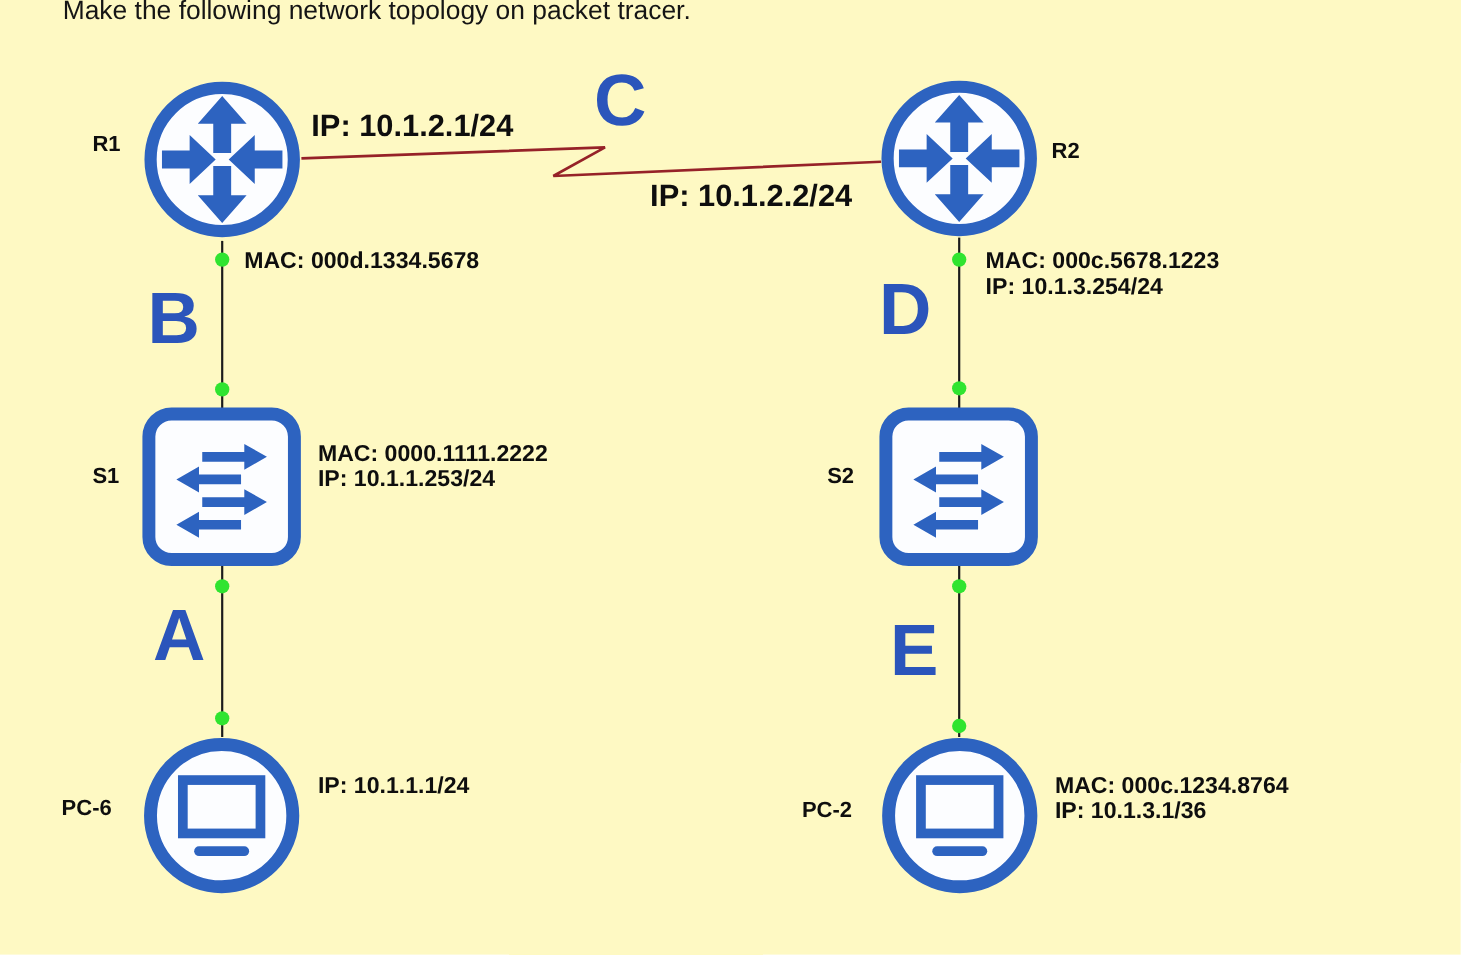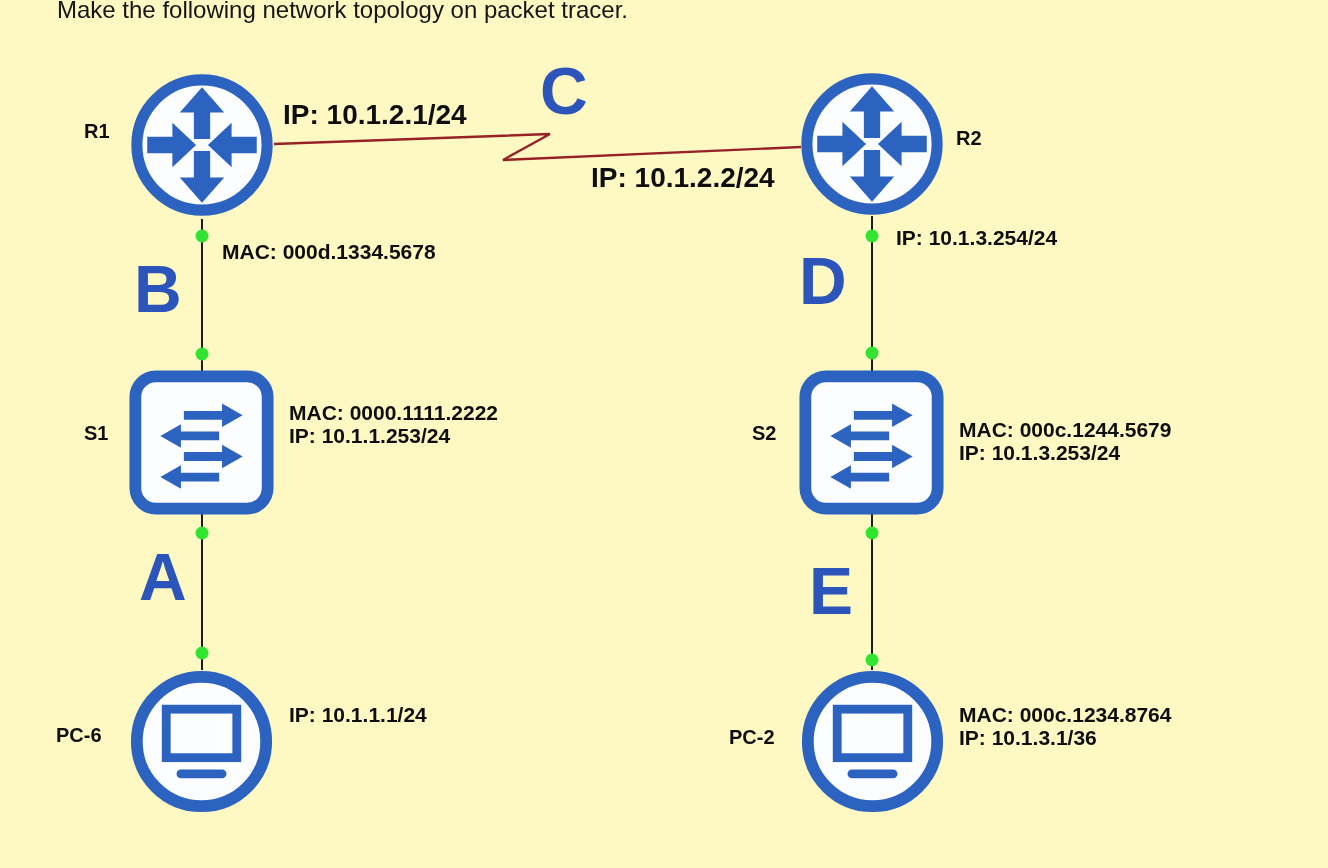--- a/index.html
+++ b/index.html
@@ -75,37 +75,38 @@
       <circle cx="50" cy="50" r="44" fill="#fcfdff" stroke="var(--device-blue)" stroke-width="7.5"></circle>
       <g fill="var(--device-blue)">
         <polygon points="44.5,46 44.5,28 35,28 50,11 65,28 55.5,28 55.5,46"></polygon>
         <polygon points="44.5,54 44.5,72 35,72 50,89 65,72 55.5,72 55.5,54"></polygon>
         <polygon points="13,44.5 30,44.5 30,35 46,50 30,65 30,55.5 13,55.5"></polygon>
         <polygon points="87,44.5 70,44.5 70,35 54,50 70,65 70,55.5 87,55.5"></polygon>
       </g>
     </svg>
   </div>
   <div class="dev-label" style="left:84px;top:120px;">R1</div>
-  <div class="info" style="left:222px;top:226px;margin-top:14px;">
+  <div class="info" style="left:222px;top:226px;">
     <div>MAC: 000d.1334.5678</div>
   </div>
 
   <div class="device" style="left:798px;top:70px;width:148px;height:148px;">
     <svg viewBox="0 0 100 100">
       <circle cx="50" cy="50" r="44" fill="#fcfdff" stroke="var(--device-blue)" stroke-width="7.5"></circle>
       <g fill="var(--device-blue)">
         <polygon points="44.5,46 44.5,28 35,28 50,11 65,28 55.5,28 55.5,46"></polygon>
         <polygon points="44.5,54 44.5,72 35,72 50,89 65,72 55.5,72 55.5,54"></polygon>
         <polygon points="13,44.5 30,44.5 30,35 46,50 30,65 30,55.5 13,55.5"></polygon>
         <polygon points="87,44.5 70,44.5 70,35 54,50 70,65 70,55.5 87,55.5"></polygon>
       </g>
     </svg>
   </div>
   <div class="dev-label" style="left:956px;top:127px;">R2</div>
   <div class="info" style="left:896px;top:226px;">
+    <div>MAC: 000c.5678.1223</div>
     <div>IP: 10.1.3.254/24</div>
   </div>
 
   <div class="device" style="left:128px;top:369px;width:147px;height:147px;">
     <svg viewBox="0 0 100 100">
       <rect x="5" y="5" width="90" height="90" rx="14" fill="#fcfdff" stroke="var(--device-blue)" stroke-width="8"></rect>
       <g fill="var(--device-blue)">
         <polygon points="38,28.5 64,28.5 64,23.5 78,31.5 64,39.5 64,34.5 38,34.5"></polygon>
         <polygon points="62,42.5 36,42.5 36,37.5 22,45.5 36,53.5 36,48.5 62,48.5"></polygon>
         <polygon points="38,56.5 64,56.5 64,51.5 78,59.5 64,67.5 64,62.5 38,62.5"></polygon>
@@ -124,24 +125,20 @@
       <rect x="5" y="5" width="90" height="90" rx="14" fill="#fcfdff" stroke="var(--device-blue)" stroke-width="8"></rect>
       <g fill="var(--device-blue)">
         <polygon points="38,28.5 64,28.5 64,23.5 78,31.5 64,39.5 64,34.5 38,34.5"></polygon>
         <polygon points="62,42.5 36,42.5 36,37.5 22,45.5 36,53.5 36,48.5 62,48.5"></polygon>
         <polygon points="38,56.5 64,56.5 64,51.5 78,59.5 64,67.5 64,62.5 38,62.5"></polygon>
         <polygon points="62,70.5 36,70.5 36,65.5 22,73.5 36,81.5 36,76.5 62,76.5"></polygon>
       </g>
     </svg>
   </div>
   <div class="dev-label" style="left:752px;top:422px;">S2</div>
-  <div class="info" style="left:959px;top:418px;">
-    <div>MAC: 000c.1244.5679</div>
-    <div>IP: 10.1.3.253/24</div>
-  </div>
 
   <div class="device" style="left:128px;top:668px;width:147px;height:147px;">
     <svg viewBox="0 0 100 100">
       <circle cx="50" cy="50" r="44" fill="#fcfdff" stroke="var(--device-blue)" stroke-width="8"></circle>
       <rect x="26" y="28" width="48" height="33" fill="none" stroke="var(--device-blue)" stroke-width="6"></rect>
       <rect x="33" y="69" width="34" height="6" rx="3" fill="var(--device-blue)"></rect>
     </svg>
   </div>
   <div class="dev-label" style="left:56px;top:724px;">PC-6</div>
   <div class="info" style="left:289px;top:703px;">

